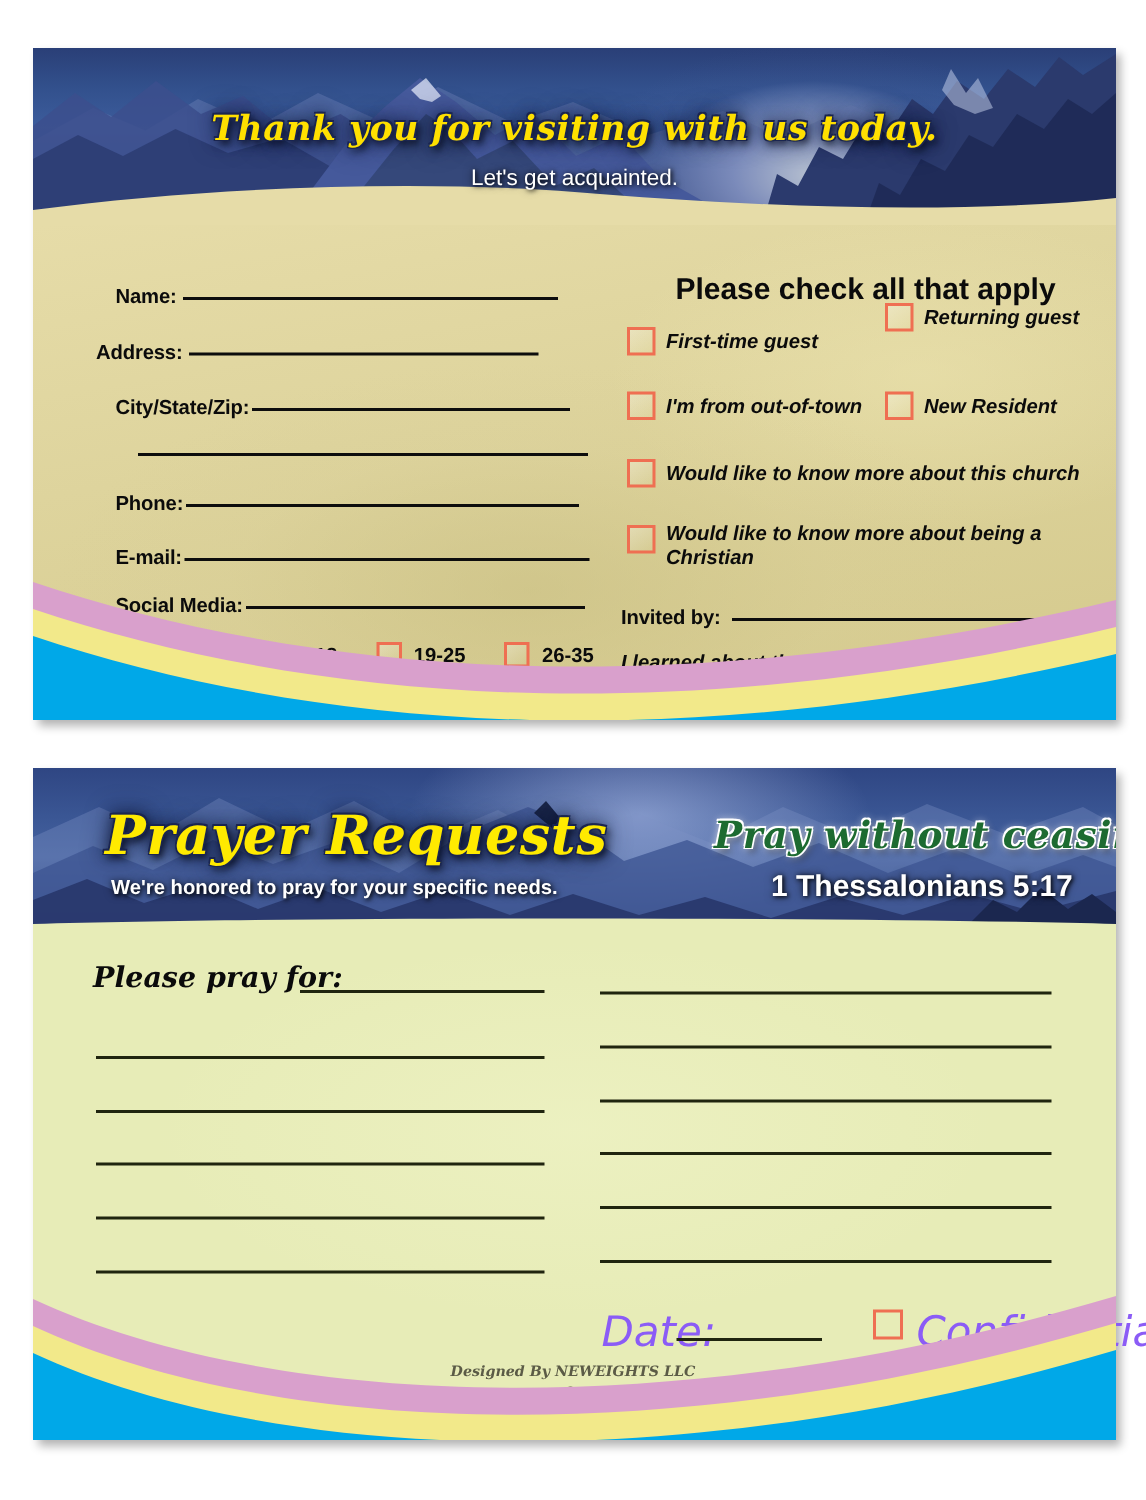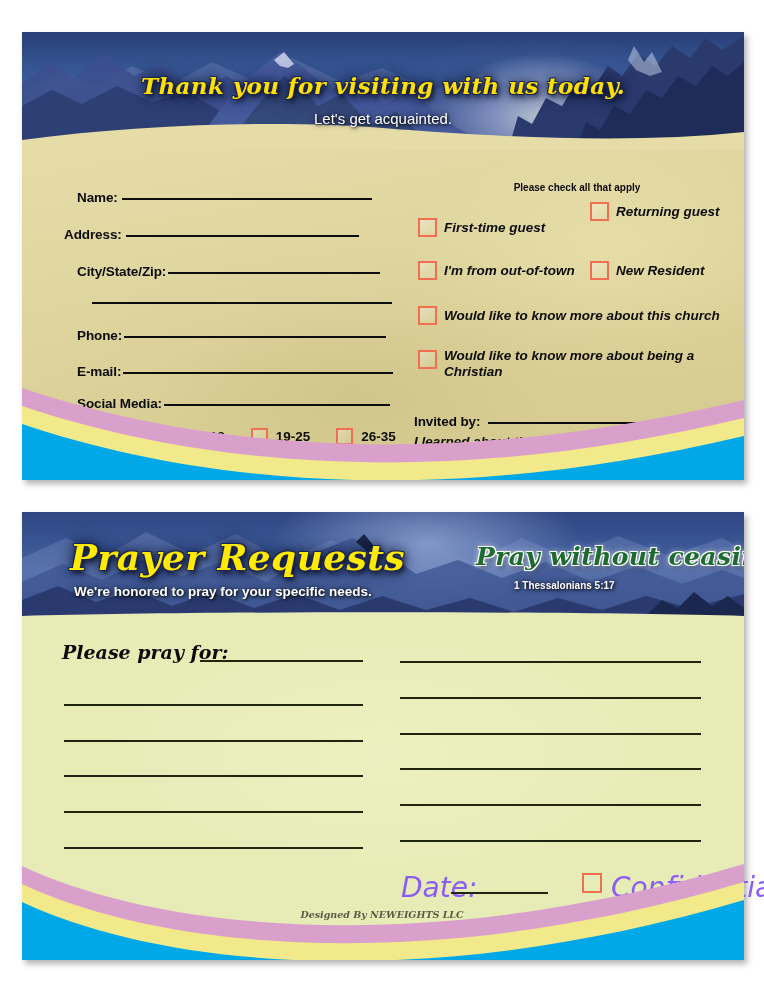--- a/index.html
+++ b/index.html
@@ -91,21 +91,21 @@
   #verse-title {
     top: 30px; left: 454px;
     font-size: 25px;
     color: #1d6b31;
     text-shadow:
       -1px -1px 0 #ffffff, 1px -1px 0 #ffffff, -1px 1px 0 #ffffff, 1px 1px 0 #ffffff,
       0 0 6px rgba(255,255,255,.95), 2px 3px 5px rgba(0,0,0,.55);
   }
   #verse-ref {
     top: 68px; left: 492px;
-    font-size: 10px; font-weight: bold; color: #ffffff;
+    font-size: 20px; font-weight: bold; color: #ffffff;
   }
 
   
   .v-body {
     position: absolute;
     left: 0; top: 118px; width: 100%; height: 330px;
     background:
       radial-gradient(ellipse 420px 200px at 46% 74%, rgba(200,190,130,0.55) 0%, rgba(214,204,150,0.22) 48%, transparent 76%),
       radial-gradient(ellipse 300px 150px at 82% 30%, rgba(240,232,180,0.45) 0%, transparent 70%),
       linear-gradient(170deg, #e6dca8 0%, #ded49d 40%, #d4c98c 100%);
@@ -153,21 +153,21 @@
     font-size: 13.5px;
     font-weight: bold;
     font-style: italic;
     color: #0b0b0b;
     line-height: 1.15;
   }
   #checks-title {
     position: absolute;
     top: 150px; left: 385px; width: 340px;
     text-align: center;
-    font-size: 10px; font-weight: bold; color: #0b0b0b;
+    font-size: 20px; font-weight: bold; color: #0b0b0b;
   }
 
   .age-item { display: flex; align-items: center; gap: 8px; }
   .age-label { font-size: 13.5px; font-weight: bold; color: #0b0b0b; }
 
   .italic-bold {
     font-size: 13.5px; font-weight: bold; font-style: italic; color: #0b0b0b;
   }
 
   
@@ -363,21 +363,21 @@
   <div class="check-row" style="top:274px; left:396px;text-align:center;">
     <span class="cbox"></span>
     <span class="check-label">Would like to know more about this church</span>
   </div>
 
   <div class="check-row" style="top:316px; left:396px; align-items:flex-start;">
     <span class="cbox" style="margin-top:2px;"></span>
     <span class="check-label" style="white-space:normal; width:280px;">Would like to know more about being a Christian</span>
   </div>
 
-  <div class="field-row" style="top:382px; left:392px;">
+  <div class="field-row" style="top:372px; left:392px;">
     <span class="field-label">Invited by:</span>
     <span class="rule" style="width:228px; margin-left:8px;"></span>
   </div>
 
   <div class="field-row" style="top:402px; left:392px;">
     <span class="italic-bold">I learned about the church from:</span>
     <span class="rule" style="width:78px; margin-left:8px;"></span>
   </div>
 
   <div class="field-row" style="top:437px; left:394px;">

